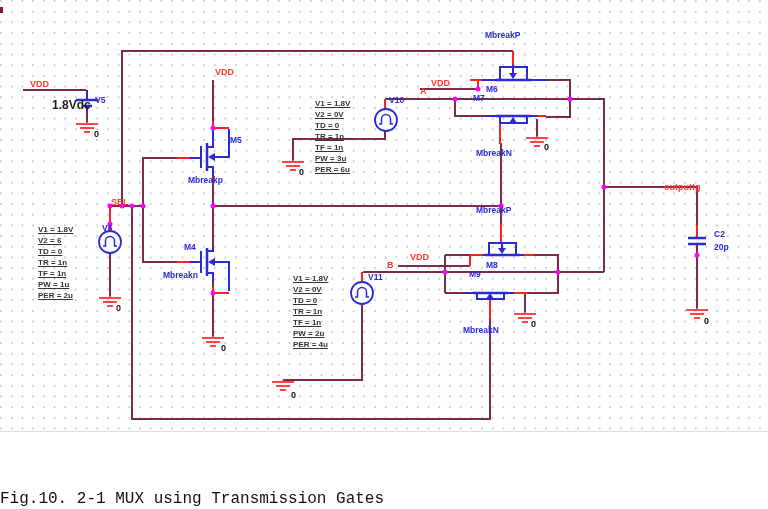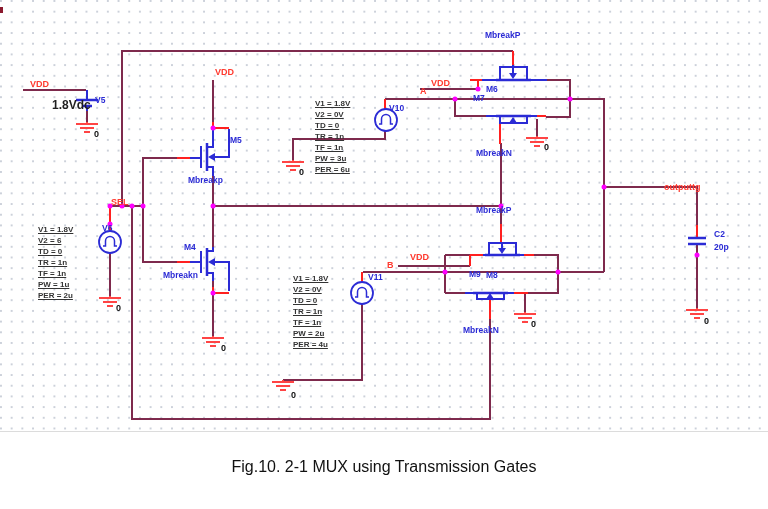--- a/index.html
+++ b/index.html
@@ -8,22 +8,22 @@
   #schem{position:absolute;left:0;top:0;width:768px;height:431px;
          background-image:radial-gradient(circle at 1px 1px, #ccd1da 0.9px, transparent 1.1px);
          background-size:10.7px 10.7px;}
   #wires-svg{position:absolute;left:0;top:0;}
   .lbl{position:absolute;white-space:nowrap;line-height:1;}
   .lbl-net{color:#ff3b30;font-size:9px;font-weight:bold;}
   .lbl-comp{color:#2b2bd5;font-size:8.5px;font-weight:bold;}
   .lbl-val{color:#1f1f1f;font-size:12px;font-weight:bold;}
   .lbl-zero{color:#111111;font-size:9px;font-weight:bold;}
   .params{position:absolute;color:#333333;font-size:8px;font-weight:bold;line-height:11px;text-decoration:underline;}
-  #caption{position:absolute;left:0;right:0;top:458px;text-align:center;color:#111111;
-           font-family:Liberation Sans, sans-serif;font-size:16px;}
+  #caption{position:absolute;left:0;right:0;top:490px;text-align:left;color:#111111;
+           font-family:Liberation Mono, monospace;font-size:16px;}
   #edge-mark{position:absolute;left:0;top:7px;width:3px;height:6px;background:#8b1a2e;}
   #bottom-rule{position:absolute;left:0;top:431px;width:768px;height:1px;background:#dcdcdc;}
 </style>
 </head>
 <body>
 
 <div id="stage">
   <div id="schem">
     <svg id="wires-svg" width="768" height="431" viewBox="0 0 768 431">
 
@@ -257,23 +257,23 @@
     <div class="lbl lbl-comp" style="left:95px;top:96px">V5</div>
     <div class="lbl lbl-comp" style="left:230px;top:136px">M5</div>
     <div class="lbl lbl-comp" style="left:188px;top:176px">Mbreakp</div>
     <div class="lbl lbl-comp" style="left:184px;top:243px">M4</div>
     <div class="lbl lbl-comp" style="left:163px;top:271px">Mbreakn</div>
     <div class="lbl lbl-comp" style="left:102px;top:224px">V6</div>
     <div class="lbl lbl-comp" style="left:485px;top:31px">MbreakP</div>
     <div class="lbl lbl-comp" style="left:486px;top:85px">M6</div>
     <div class="lbl lbl-comp" style="left:473px;top:94px">M7</div>
     <div class="lbl lbl-comp" style="left:476px;top:149px">MbreakN</div>
-    <div class="lbl lbl-comp" style="left:389px;top:104px">V10</div>
+    <div class="lbl lbl-comp" style="left:389px;top:96px">V10</div>
     <div class="lbl lbl-comp" style="left:476px;top:206px">MbreakP</div>
-    <div class="lbl lbl-comp" style="left:486px;top:271px">M8</div>
+    <div class="lbl lbl-comp" style="left:486px;top:261px">M8</div>
     <div class="lbl lbl-comp" style="left:469px;top:270px">M9</div>
     <div class="lbl lbl-comp" style="left:463px;top:326px">MbreakN</div>
     <div class="lbl lbl-comp" style="left:368px;top:273px">V11</div>
     <div class="lbl lbl-comp" style="left:714px;top:230px">C2</div>
     <div class="lbl lbl-comp" style="left:714px;top:243px">20p</div>
 
     <div class="lbl lbl-val" style="left:52px;top:99px">1.8Vdc</div>
     <div class="lbl lbl-zero" style="left:94px;top:130px">0</div>
     <div class="lbl lbl-zero" style="left:116px;top:304px">0</div>
     <div class="lbl lbl-zero" style="left:221px;top:344px">0</div>

